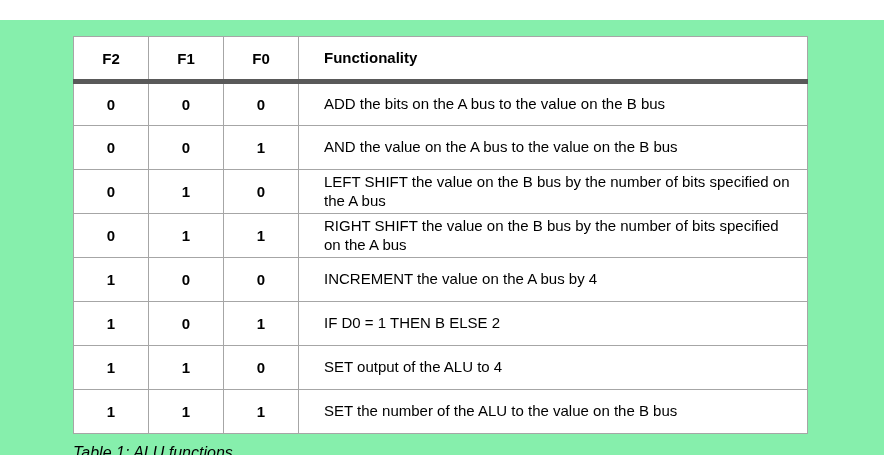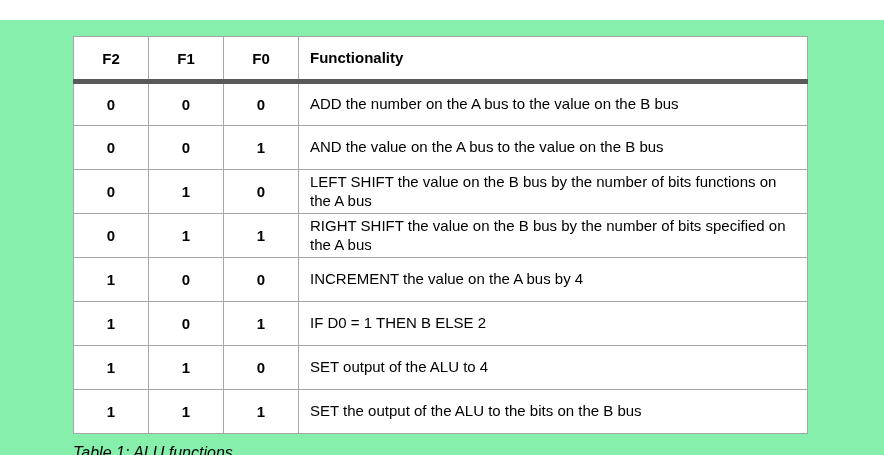--- a/index.html
+++ b/index.html
@@ -45,21 +45,21 @@
   table.alu-table tbody td {
     height: 44px;
     font-size: 15px;
   }
   th.bit, td.bit {
     text-align: center;
     font-weight: bold;
   }
   th.func, td.func {
     text-align: left;
-    padding-left: 11px;
+    padding-left: 25px;
     padding-right: 8px;
     line-height: 1.25;
   }
   .caption {
     position: absolute;
     left: 73px;
     top: 424px;
     width: 734px;
     font-style: italic;
     font-size: 16px;
@@ -85,33 +85,33 @@
           <th class="bit">F1</th>
           <th class="bit">F0</th>
           <th class="func">Functionality</th>
         </tr>
       </thead>
       <tbody>
         <tr>
           <td class="bit">0</td>
           <td class="bit">0</td>
           <td class="bit">0</td>
-          <td class="func">ADD the number on the A bus to the value on the B bus</td>
+          <td class="func">ADD the bits on the A bus to the value on the B bus</td>
         </tr>
         <tr>
           <td class="bit">0</td>
           <td class="bit">0</td>
           <td class="bit">1</td>
           <td class="func">AND the value on the A bus to the value on the B bus</td>
         </tr>
         <tr>
           <td class="bit">0</td>
           <td class="bit">1</td>
           <td class="bit">0</td>
-          <td class="func">LEFT SHIFT the value on the B bus by the number of bits functions on the A bus</td>
+          <td class="func">LEFT SHIFT the value on the B bus by the number of bits specified on the A bus</td>
         </tr>
         <tr>
           <td class="bit">0</td>
           <td class="bit">1</td>
           <td class="bit">1</td>
           <td class="func">RIGHT SHIFT the value on the B bus by the number of bits specified on the A bus</td>
         </tr>
         <tr>
           <td class="bit">1</td>
           <td class="bit">0</td>
@@ -127,21 +127,21 @@
         <tr>
           <td class="bit">1</td>
           <td class="bit">1</td>
           <td class="bit">0</td>
           <td class="func">SET output of the ALU to 4</td>
         </tr>
         <tr>
           <td class="bit">1</td>
           <td class="bit">1</td>
           <td class="bit">1</td>
-          <td class="func">SET the output of the ALU to the bits on the B bus</td>
+          <td class="func">SET the number of the ALU to the value on the B bus</td>
         </tr>
       </tbody>
     </table>
   </div>
 
   <div class="caption">Table 1: ALU functions</div>
 
 </div>
 
 </body></html>

